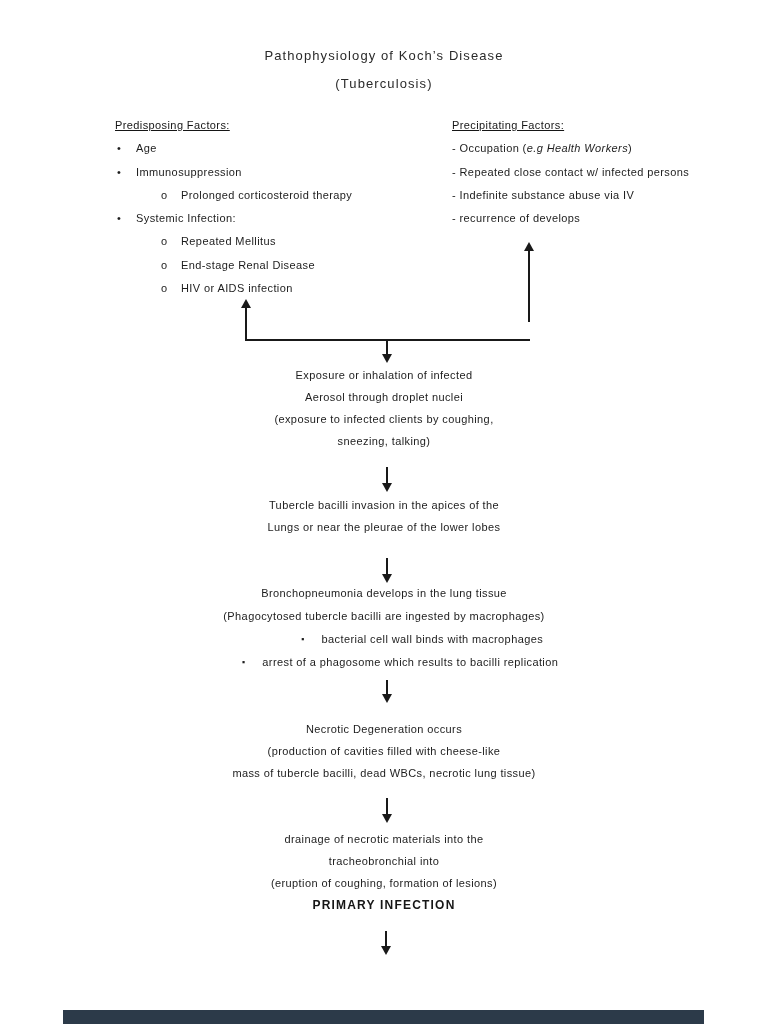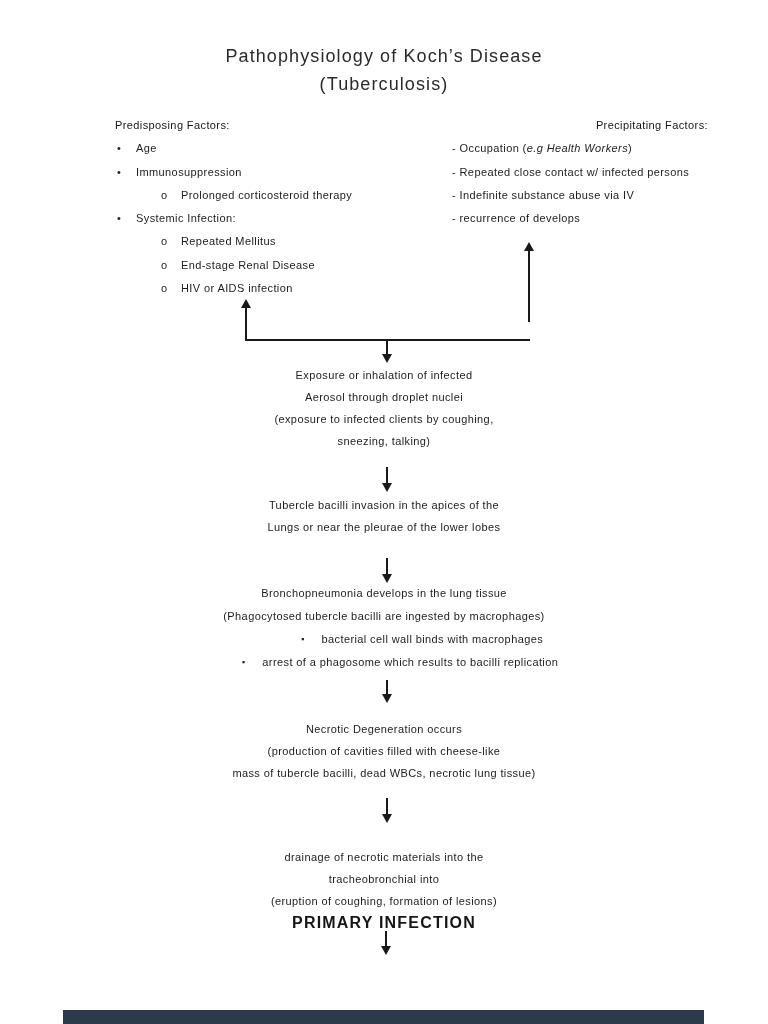--- a/index.html
+++ b/index.html
@@ -3,39 +3,39 @@
 <meta charset="utf-8">
 <style>
   html,body { margin:0; padding:0; background:#ffffff; }
   .page {
     position:relative; width:768px; height:1024px; background:#ffffff;
     font-family:"Liberation Sans", sans-serif; font-size:11px; color:#1c1c1c;
     letter-spacing:0.4px; overflow:hidden;
   }
   
   .title-block { position:absolute; top:42px; left:0; width:768px; text-align:center;
-                 font-size:18px; letter-spacing:1.1px; color:#2a2a2a; }
+                 font-size:13px; letter-spacing:1.1px; color:#2a2a2a; }
   .t-line { height:28px; line-height:28px; }
   
   .col-left { position:absolute; left:115px; top:114px; }
   .col-right { position:absolute; left:452px; top:114px; width:256px; }
   .row { height:23.3px; line-height:23.3px; white-space:nowrap; }
-  .col-head { color:#161616; }
-  .col-right .col-head { text-align:right; }
+  .col-head { color:#161616;text-decoration:underline; }
+  .col-right .col-head { text-align:left; }
   .lvl1 .marker { display:inline-block; width:19px; padding-left:2px; }
   .lvl2 { padding-left:46px; }
   .lvl2 .marker { display:inline-block; width:20px; }
   
   .flow { position:absolute; left:0; width:768px; text-align:center; }
   .fl { height:22px; line-height:22px; white-space:nowrap; }
   .fl23 { height:23px; line-height:23px; white-space:nowrap; }
   .sq-marker { font-size:9px; vertical-align:1px; margin-right:17px; }
   .indent1 { position:relative; left:38px; }
   .indent2 { position:relative; left:16px; }
-  .emph { font-weight:bold; font-size:16px; letter-spacing:1.2px; color:#161616; }
+  .emph { font-weight:bold; font-size:12px; letter-spacing:1.2px; color:#161616; }
   
   .vshaft { position:absolute; width:2px; background:#191919; }
   .hline  { position:absolute; height:2px; background:#191919; }
   .head-up { position:absolute; width:0; height:0;
              border-left:5px solid transparent; border-right:5px solid transparent;
              border-bottom:9px solid #191919; }
   .head-down { position:absolute; width:0; height:0;
                border-left:5px solid transparent; border-right:5px solid transparent;
                border-top:9px solid #191919; }
   
@@ -146,21 +146,21 @@
   <div class="flow" style="top:718px;">
     <div class="fl">Necrotic Degeneration occurs</div>
     <div class="fl">(production of cavities filled with cheese-like</div>
     <div class="fl">mass of tubercle bacilli, dead WBCs, necrotic lung tissue)</div>
   </div>
   <div>
     <div class="vshaft" style="left:386px; top:798px; height:17px;"></div>
     <div class="head-down" style="left:382px; top:814px;"></div>
   </div>
 
-  <div class="flow" style="top:828px;margin-top:18px;">
+  <div class="flow" style="top:828px;">
     <div class="fl">drainage of necrotic materials into the</div>
     <div class="fl">tracheobronchial into</div>
     <div class="fl">(eruption of coughing, formation of lesions)</div>
     <div class="fl emph">PRIMARY INFECTION</div>
   </div>
   <div>
     <div class="vshaft" style="left:385px; top:931px; height:16px;"></div>
     <div class="head-down" style="left:381px; top:946px;"></div>
   </div>
 

